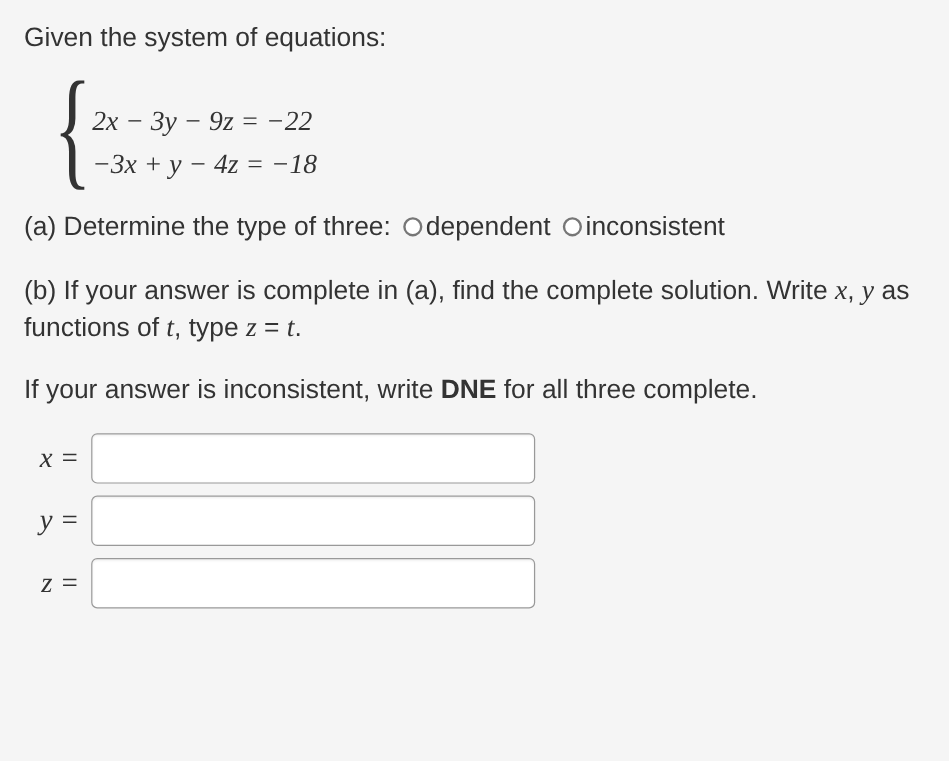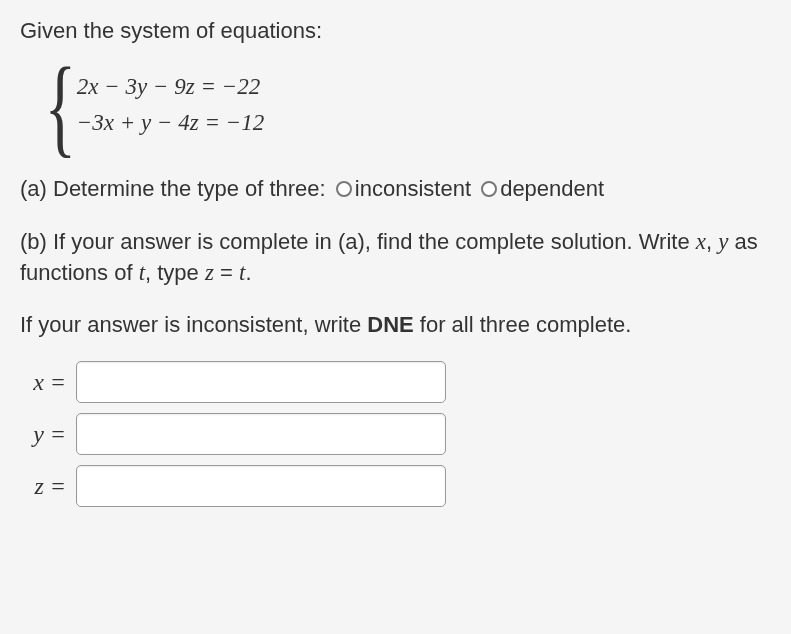--- a/index.html
+++ b/index.html
@@ -31,25 +31,24 @@
       font-size: 110px;
       line-height: 0.8;
       font-family: "Times New Roman", serif;
       color: #333;
       transform: scaleX(0.6);
       margin-right: -10px;
     }
     .equations {
       display: flex;
       flex-direction: column;
-      justify-content: flex-start;
+      justify-content: flex-end;
       font-family: "Times New Roman", serif;
       font-size: 24px;
       gap: 10px;
-      margin-top: 12px;
     }
     .equation {
       font-style: normal;
     }
     .part {
       margin-bottom: 22px;
       line-height: 1.35;
     }
     .radio-option {
       display: inline-flex;
@@ -105,33 +104,33 @@
   </style>
 </head>
 <body>
 
 <div class="question-text">Given the system of equations:</div>
 
 <div class="equation-system">
   <div class="brace">{</div>
   <div class="equations">
     <div class="equation mathvar">2x − 3y − 9z = −22</div>
-    <div class="equation mathvar">−3x + y − 4z = −12</div>
+    <div class="equation mathvar">−3x + y − 4z = −18</div>
   </div>
 </div>
 
 <div class="part">
   <span>(a) Determine the type of three: </span>
   <span class="radio-option">
     <span class="radio-circle"></span>
-    <span>inconsistent</span>
+    <span>dependent</span>
   </span>
   <span class="radio-option">
     <span class="radio-circle"></span>
-    <span>dependent</span>
+    <span>inconsistent</span>
   </span>
 </div>
 
 <div class="part">
   <span>(b) If your answer is complete in (a), find the complete solution. Write </span><span class="mathvar">x</span><span>, </span><span class="mathvar">y</span><span> as functions of </span><span class="mathvar">t</span><span>, type </span><span class="mathvar">z</span><span> = </span><span class="mathvar">t</span><span>.</span>
 </div>
 
 <div class="part">
   <span>If your answer is inconsistent, write </span><span class="bold">DNE</span><span> for all three complete.</span>
 </div>

